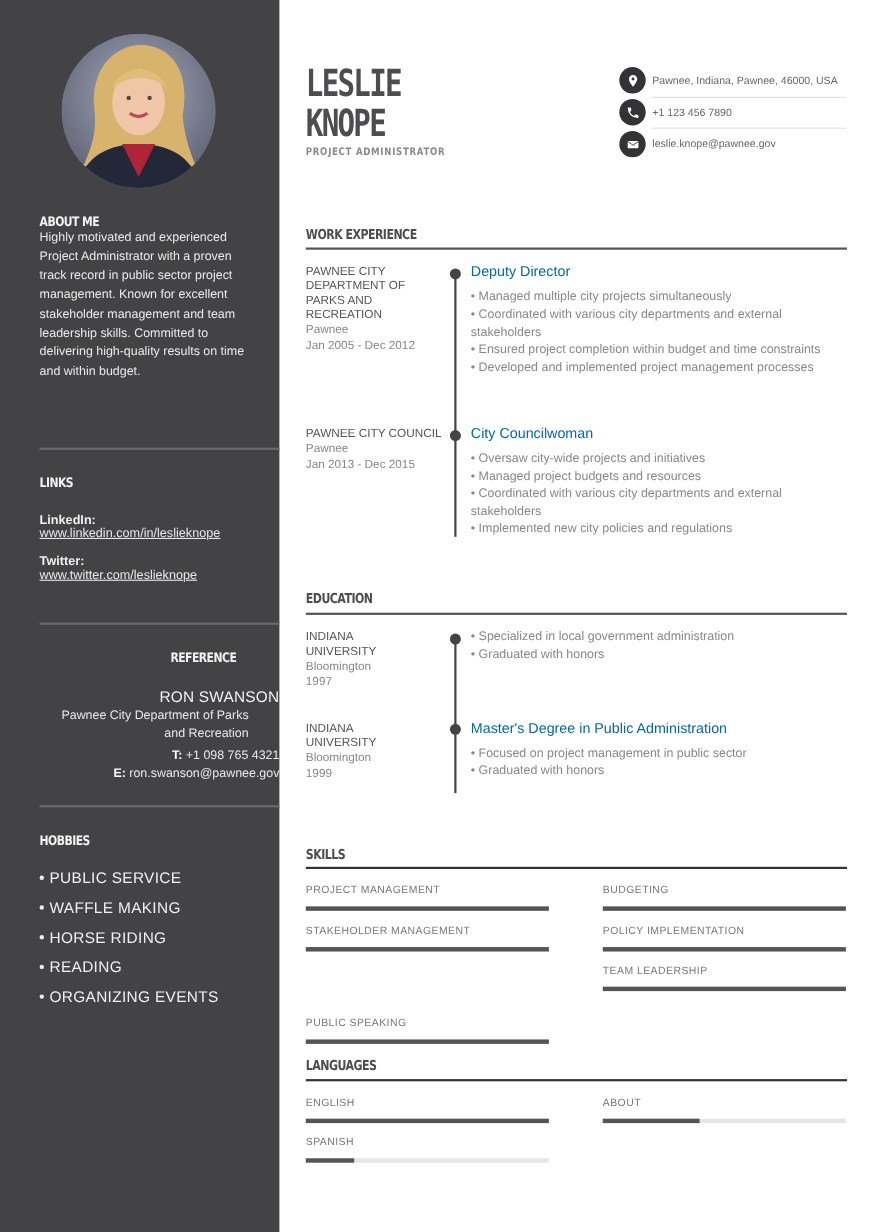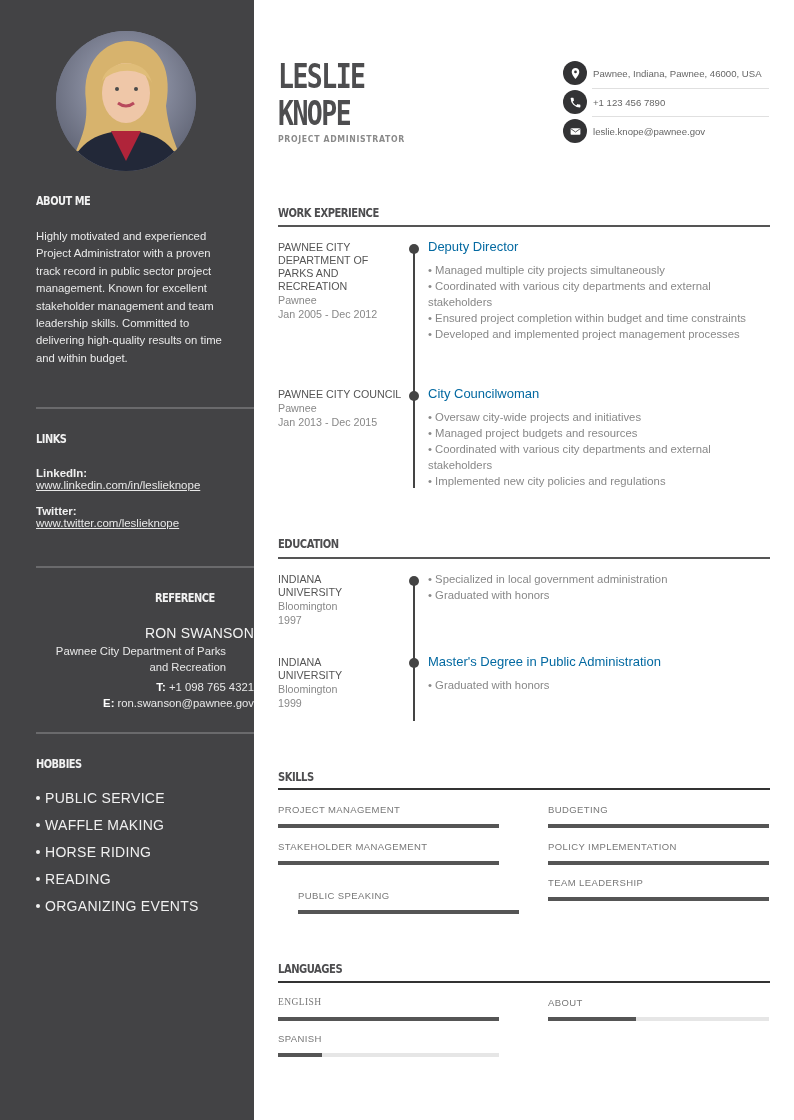--- a/index.html
+++ b/index.html
@@ -7,21 +7,21 @@
     body { font-family: "Liberation Sans", sans-serif; position: relative; color: #555; }
 
     .sidebar { position: absolute; left: 0; top: 0; width: 254px; height: 1120px; background: #434345; color: #f0f0f0; }
     .avatar { position: absolute; left: 56px; top: 31px; width: 140px; height: 140px; border-radius: 50%; overflow: hidden;
       background: radial-gradient(circle at 50% 40%, #9ea3b8 0%, #6e7388 60%, #4b4e5c 100%); }
     .avatar svg { width: 100%; height: 100%; display: block; }
 
     .side-section { position: absolute; left: 36px; width: 218px; }
     .side-title { font-family: "DejaVu Sans", sans-serif; font-weight: bold; font-size: 12px; letter-spacing: -0.6px; color: #f2f2f2; transform: scaleX(0.82); transform-origin: left; white-space: nowrap; }
     .side-divider { position: absolute; left: 36px; width: 218px; height: 2px; background: #6a6a6c; }
-    .about-text { font-size: 11.3px; line-height: 17.4px; color: #eaeaea; margin-top: 20px; width: 190px; }
+    .about-text { font-size: 11.3px; line-height: 17.4px; color: #eaeaea; width: 190px; }
     .link-label { font-size: 11.5px; font-weight: bold; color: #f0f0f0; }
     .link-url { font-size: 11.5px; color: #e8e8e8; text-decoration: underline; display: block; }
     .ref-name { font-size: 14px; color: #f2f2f2; letter-spacing: 0.2px; }
     .ref-org { font-size: 11.3px; line-height: 16px; color: #e8e8e8; width: 190px; }
     .ref-line { font-size: 11.3px; color: #e8e8e8; line-height: 16px; }
     .ref-line b { color: #fff; }
     .hobby { font-size: 14px; letter-spacing: 0.3px; color: #f0f0f0; height: 27px; line-height: 14px; }
     .hobby .dot { display: inline-block; width: 4px; height: 4px; border-radius: 50%; background: #f0f0f0; margin-right: 5px; vertical-align: middle; position: relative; top: -1px; }
 
     .name { position: absolute; left: 278px; top: 58px; font-family: "DejaVu Sans Mono", monospace; font-weight: bold; font-size: 34px; line-height: 37px; color: #4d4d4f; letter-spacing: -2px; transform: scaleX(0.78); transform-origin: left; }
@@ -202,20 +202,21 @@
 </div>
 
 <div class="tl-dot" style="top:658px;"></div>
 <div class="org" style="top:656px;">
   <div class="orgname" style="width:80px;">INDIANA UNIVERSITY</div>
   <div class="meta">Bloomington</div>
   <div class="meta">1999</div>
 </div>
 <div class="role" style="top:654px;">
   <div class="rtitle">Master's Degree in Public Administration</div>
+  <div class="bul">• Focused on project management in public sector</div>
   <div class="bul">• Graduated with honors</div>
 </div>
 
 <div class="sec-title" style="top:769px;">SKILLS</div>
 <div class="sec-rule" style="top:788px; height:1.5px; background:#333;"></div>
 
 <div class="bar-item" style="left:278px; top:804px;">
   <div class="blabel">PROJECT MANAGEMENT</div>
   <div class="bar-track">
       <div class="bar-fill" style="width:100%;"></div>
@@ -232,37 +233,37 @@
   <div class="bar-track">
       <div class="bar-fill" style="width:100%;"></div>
     </div>
 </div>
 <div class="bar-item" style="left:548px; top:841px;">
   <div class="blabel">POLICY IMPLEMENTATION</div>
   <div class="bar-track">
       <div class="bar-fill" style="width:100%;"></div>
     </div>
 </div>
-<div class="bar-item" style="left:278px; top:890px;margin-left:20px;">
+<div class="bar-item" style="left:278px; top:925px;">
   <div class="blabel">PUBLIC SPEAKING</div>
   <div class="bar-track">
       <div class="bar-fill" style="width:100%;"></div>
     </div>
 </div>
 <div class="bar-item" style="left:548px; top:877px;">
   <div class="blabel">TEAM LEADERSHIP</div>
   <div class="bar-track">
       <div class="bar-fill" style="width:100%;"></div>
     </div>
 </div>
 
 <div class="sec-title" style="top:961px;">LANGUAGES</div>
 <div class="sec-rule" style="top:981px; height:1.5px; background:#333;"></div>
 
-<div class="bar-item" style="left:278px; top:997px;font-family:Liberation Serif, serif;">
+<div class="bar-item" style="left:278px; top:997px;">
   <div class="blabel">ENGLISH</div>
   <div class="bar-track">
       <div class="bar-fill" style="width:100%;"></div>
     </div>
 </div>
 <div class="bar-item" style="left:548px; top:997px;">
   <div class="blabel">ABOUT</div>
   <div class="bar-track">
       <div class="bar-fill" style="width:40%;"></div>
     </div>

